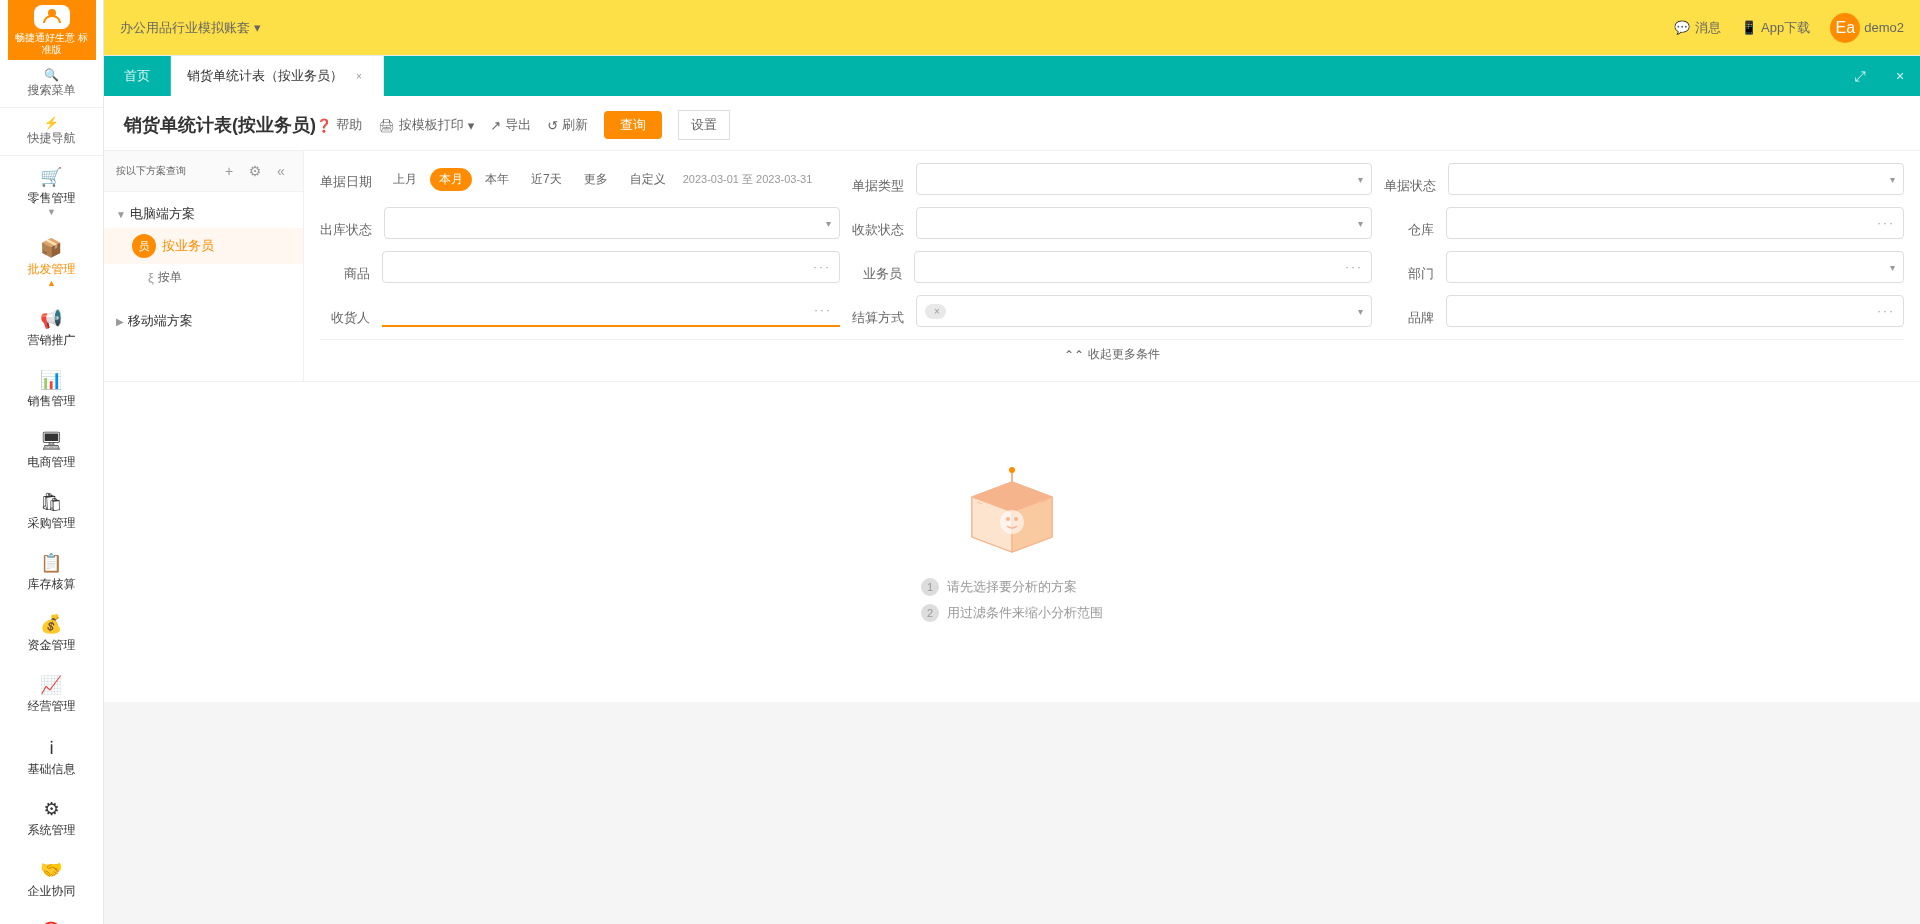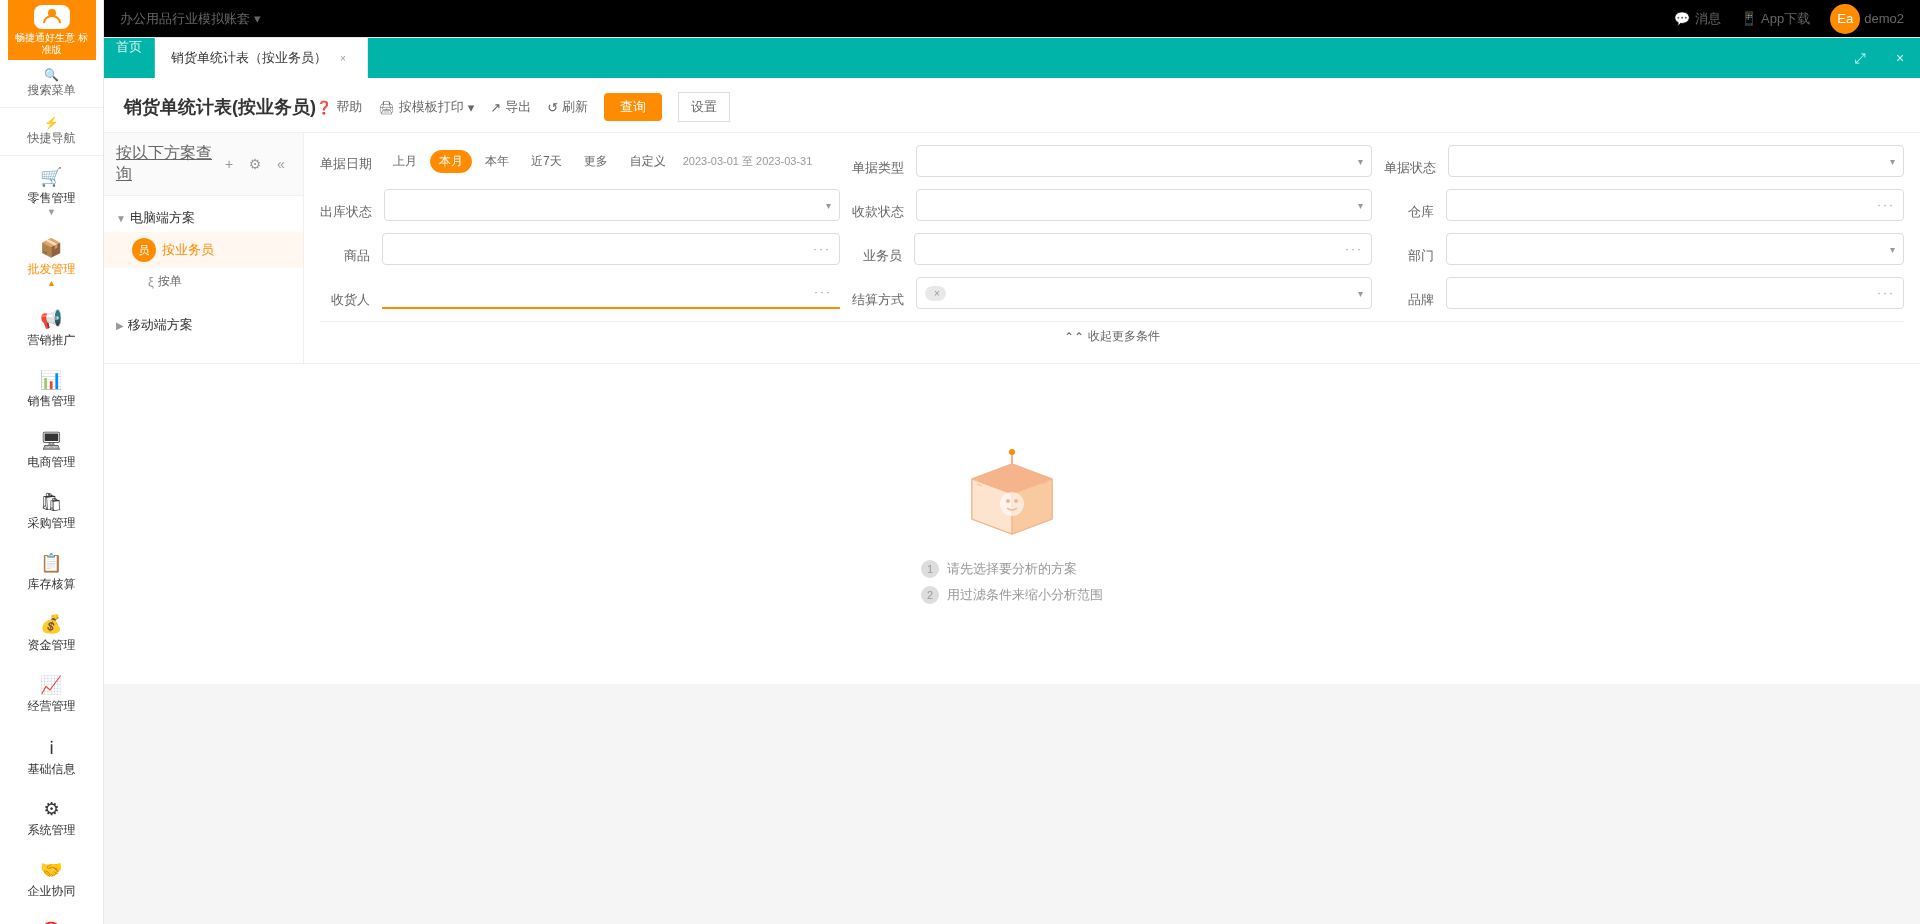--- a/index.html
+++ b/index.html
@@ -65,22 +65,22 @@
     
     .main-area {
       flex: 1;
       display: flex;
       flex-direction: column;
       overflow: hidden;
     }
 
     
     .topbar {
-      height: 38px;
-      background: #000000;
+      height: 56px;
+      background: #fde047;
       border-bottom: 1px solid #e8e8e8;
       display: flex;
       align-items: center;
       padding: 0 16px;
       gap: 16px;
     }
     .topbar-path {
       display: flex;
       align-items: center;
       gap: 4px;
@@ -103,34 +103,35 @@
     }
     .avatar {
       width: 30px;
       height: 30px;
       border-radius: 50%;
       background: #ff8c00;
       display: flex;
       align-items: center;
       justify-content: center;
       color: #fff;
-      font-size: 13px;
+      font-size: 16px;
     }
 
     
     .tabbar {
       height: 40px;
       background: #00b4aa;
       display: flex;
       align-items: stretch;
       padding: 0;
     }
     .tab-home {
-      padding: 0 12px;
-      display: flex;
+      padding: 0 20px;
+      display: flex;
+      align-items: center;
       color: rgba(255,255,255,0.85);
       font-size: 13px;
       cursor: pointer;
       border-right: 1px solid rgba(255,255,255,0.2);
     }
     .tab-active {
       background: #fff;
       padding: 0 16px;
       display: flex;
       align-items: center;
@@ -231,21 +232,21 @@
     .left-panel-header {
       display: flex;
       align-items: center;
       justify-content: space-between;
       padding: 10px 12px;
       font-size: 13px;
       color: #333;
       background: #fafafa;
       border-bottom: 1px solid #f0f0f0;
     }
-    .left-panel-header-text { font-size: 16px; color: #666; text-decoration: underline; }
+    .left-panel-header-text { font-size: 10px; color: #666; }
     .left-panel-icons {
       display: flex;
       align-items: center;
       gap: 6px;
     }
     .small-icon {
       width: 20px;
       height: 20px;
       display: flex;
       align-items: center;

